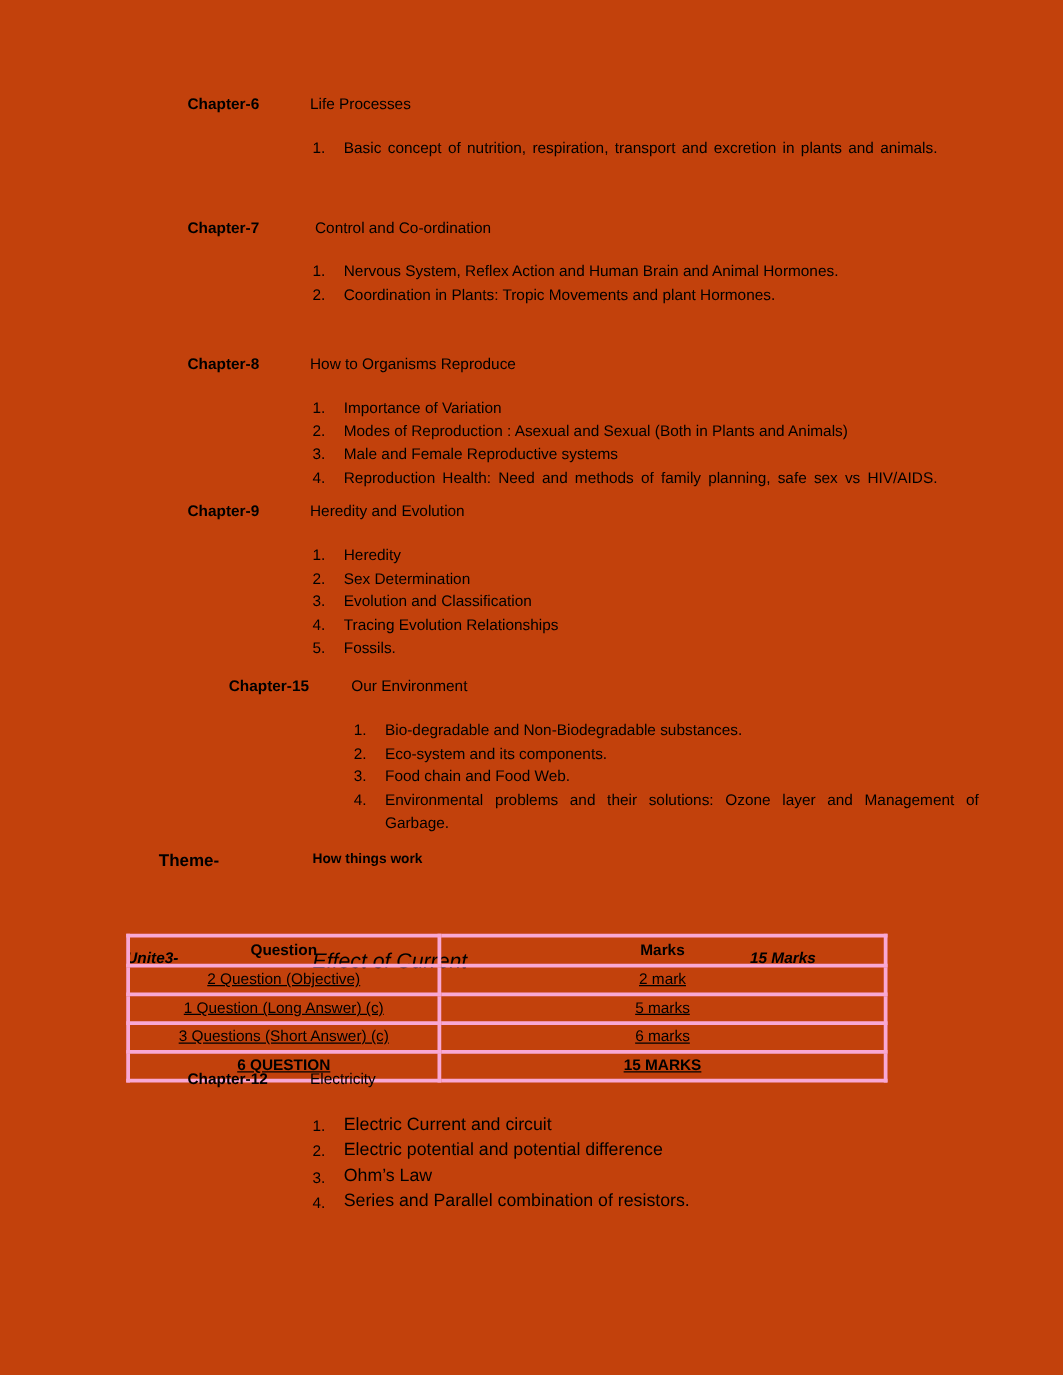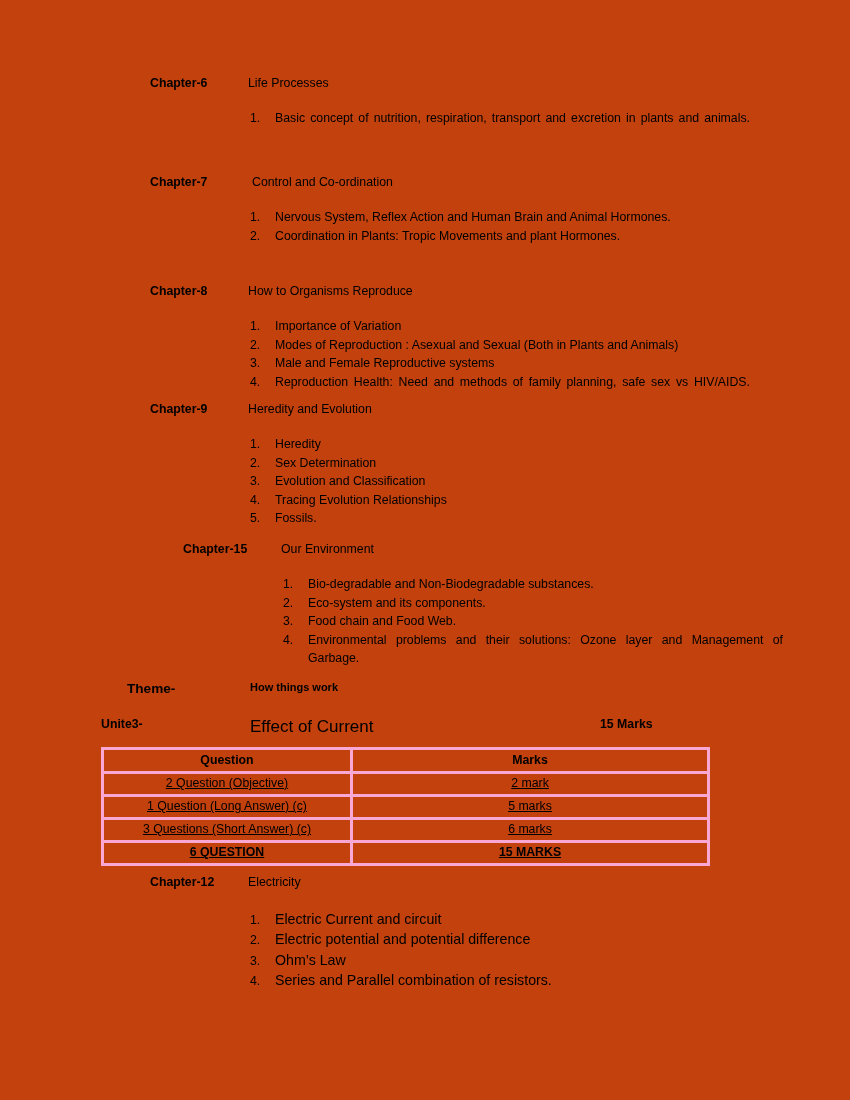--- a/index.html
+++ b/index.html
@@ -288,21 +288,21 @@
         <span class="txt force-just">Environmental problems and their solutions: Ozone layer and Management of Garbage.</span>
       </li>
     </ol>
   </div>
 
   <div class="theme-row" style="top:681px;">
     <span class="theme-label">Theme-</span>
     <span class="theme-value">How things work</span>
   </div>
 
-  <div class="theme-row" style="top:717px;">
+  <div class="theme-row" style="top:759px;font-style:italic;">
     <span class="unit-label">Unite3-</span>
     <span class="unit-value">Effect of Current</span>
     <span class="unit-marks">15 Marks</span>
   </div>
 
   <table class="marks-table">
     <colgroup>
         <col class="c1">
         <col class="c2">
       </colgroup>
@@ -325,21 +325,21 @@
         <td>3 Questions (Short Answer) (c)</td>
         <td>6 marks</td>
       </tr>
       <tr class="total">
         <td>6 QUESTION</td>
         <td>15 MARKS</td>
       </tr>
     </tbody>
   </table>
 
-  <div class="chapter-block" style="top:875px;">
+  <div class="chapter-block" style="top:856px;">
     <div class="chapter-head">
       <span class="chapter-label">Chapter-12</span>
       <span class="chapter-title">Electricity</span>
     </div>
     <ol class="num-list big" style="margin-top:14px;">
       <li>
         <span class="marker">1.</span>
         <span class="txt">Electric Current and circuit</span>
       </li>
       <li>

